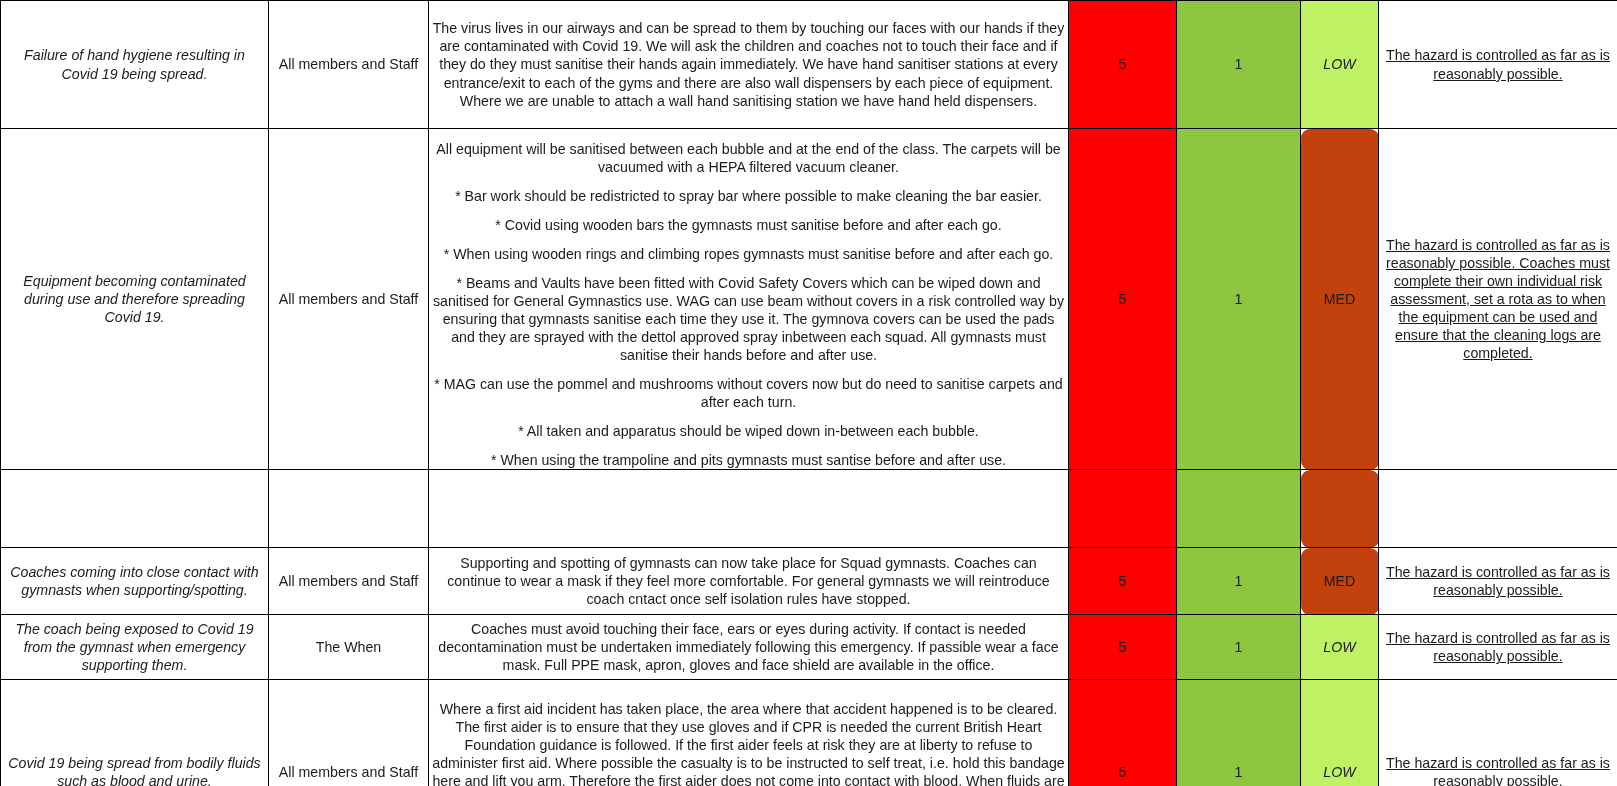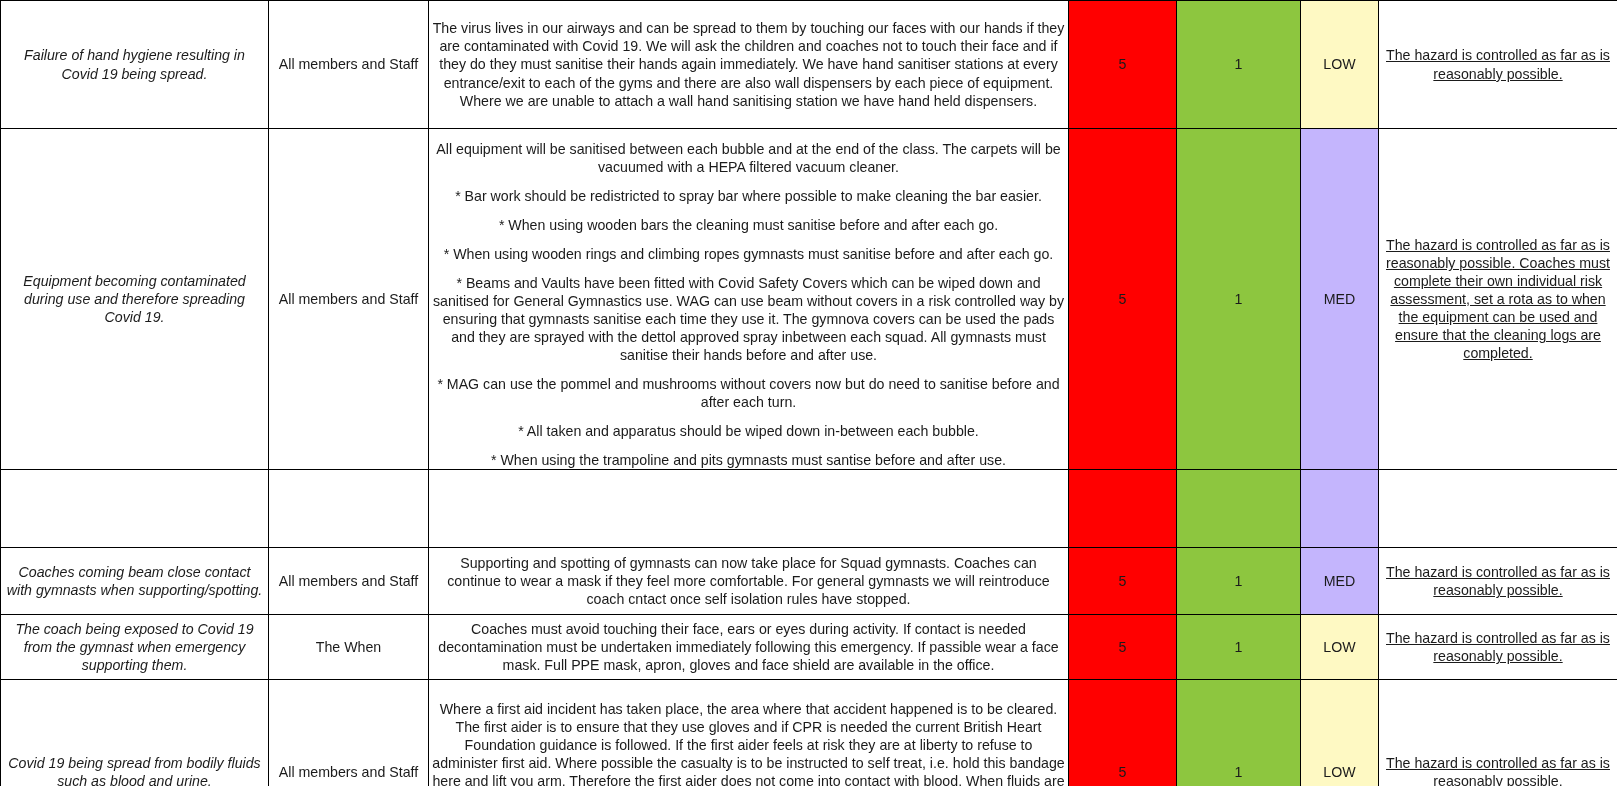--- a/index.html
+++ b/index.html
@@ -51,28 +51,30 @@
     background: #FF0000;
     color: #7d0b0b;
     font-size: 13.5px;
   }
   td.lik {
     background: #8DC63F;
     color: #1b1b1b;
     font-size: 13.5px;
   }
   td.lvl-low {
-    background: #fef9c3;
+    background: #bef264;
     color: #1b1b1b;
     font-size: 13.5px;
+    font-style: italic;
   }
   td.lvl-med {
-    background: #c4b5fd;
+    background: #c2410c;
     color: #1b1b1b;
     font-size: 13.5px;
+    border-radius: 9px;
   }
   td.blank { background: #ffffff; }
 
   
   tr.row-highlight > td:first-child { border-left: 2px solid #1f5c43; }
   tr.row-highlight > td { border-top: 2px solid #1f5c43; }
   tr.row-highlight > td:last-child  { border-right: 1px solid #000000; }
 
   .ctl-line { display: block; margin-top: 11px; }
 </style>
@@ -100,45 +102,45 @@
       <td class="lvl-low">LOW</td>
       <td class="cell-notes">The hazard is controlled as far as is reasonably possible.</td>
     </tr>
 
     <tr style="height:263px;">
       <td class="cell-hazard">Equipment becoming contaminated during use and therefore spreading Covid 19.</td>
       <td class="cell-who">All members and Staff</td>
       <td class="cell-control">
           <span class="ctl-line">All equipment will be sanitised between each bubble and at the end of the class. The carpets will be vacuumed with a HEPA filtered vacuum cleaner.</span>
           <span class="ctl-line">* Bar work should be redistricted to spray bar where possible to make cleaning the bar easier.</span>
-          <span class="ctl-line">* When using wooden bars the cleaning must sanitise before and after each go.</span>
+          <span class="ctl-line">* Covid using wooden bars the gymnasts must sanitise before and after each go.</span>
           <span class="ctl-line">* When using wooden rings and climbing ropes gymnasts must sanitise before and after each go.</span>
           <span class="ctl-line">* Beams and Vaults have been fitted with Covid Safety Covers which can be wiped down and sanitised for General Gymnastics use. WAG can use beam without covers in a risk controlled way by ensuring that gymnasts sanitise each time they use it. The gymnova covers can be used the pads and they are sprayed with the dettol approved spray inbetween each squad. All gymnasts must sanitise their hands before and after use.</span>
-          <span class="ctl-line">* MAG can use the pommel and mushrooms without covers now but do need to sanitise before and after each turn.</span>
+          <span class="ctl-line">* MAG can use the pommel and mushrooms without covers now but do need to sanitise carpets and after each turn.</span>
           <span class="ctl-line">* All taken and apparatus should be wiped down in-between each bubble.</span>
           <span class="ctl-line">* When using the trampoline and pits gymnasts must santise before and after use.</span>
         </td>
       <td class="sev">5</td>
       <td class="lik">1</td>
       <td class="lvl-med">MED</td>
       <td class="cell-notes">The hazard is controlled as far as is reasonably possible. Coaches must complete their own individual risk assessment, set a rota as to when the equipment can be used and ensure that the cleaning logs are completed.</td>
     </tr>
 
     <tr style="height:78px;">
       <td class="cell-hazard blank"></td>
       <td class="cell-who blank"></td>
       <td class="cell-control blank"></td>
       <td class="sev"></td>
       <td class="lik"></td>
       <td class="lvl-med"></td>
       <td class="cell-notes blank"></td>
     </tr>
 
     <tr style="height:67px;">
-      <td class="cell-hazard">Coaches coming beam close contact with gymnasts when supporting/spotting.</td>
+      <td class="cell-hazard">Coaches coming into close contact with gymnasts when supporting/spotting.</td>
       <td class="cell-who">All members and Staff</td>
       <td class="cell-control">Supporting and spotting of gymnasts can now take place for Squad gymnasts. Coaches can continue to wear a mask if they feel more comfortable. For general gymnasts we will reintroduce coach cntact once self isolation rules have stopped.</td>
       <td class="sev">5</td>
       <td class="lik">1</td>
       <td class="lvl-med">MED</td>
       <td class="cell-notes">The hazard is controlled as far as is reasonably possible.</td>
     </tr>
 
     <tr style="height:65px;">
       <td class="cell-hazard">The coach being exposed to Covid 19 from the gymnast when emergency supporting them.</td>

